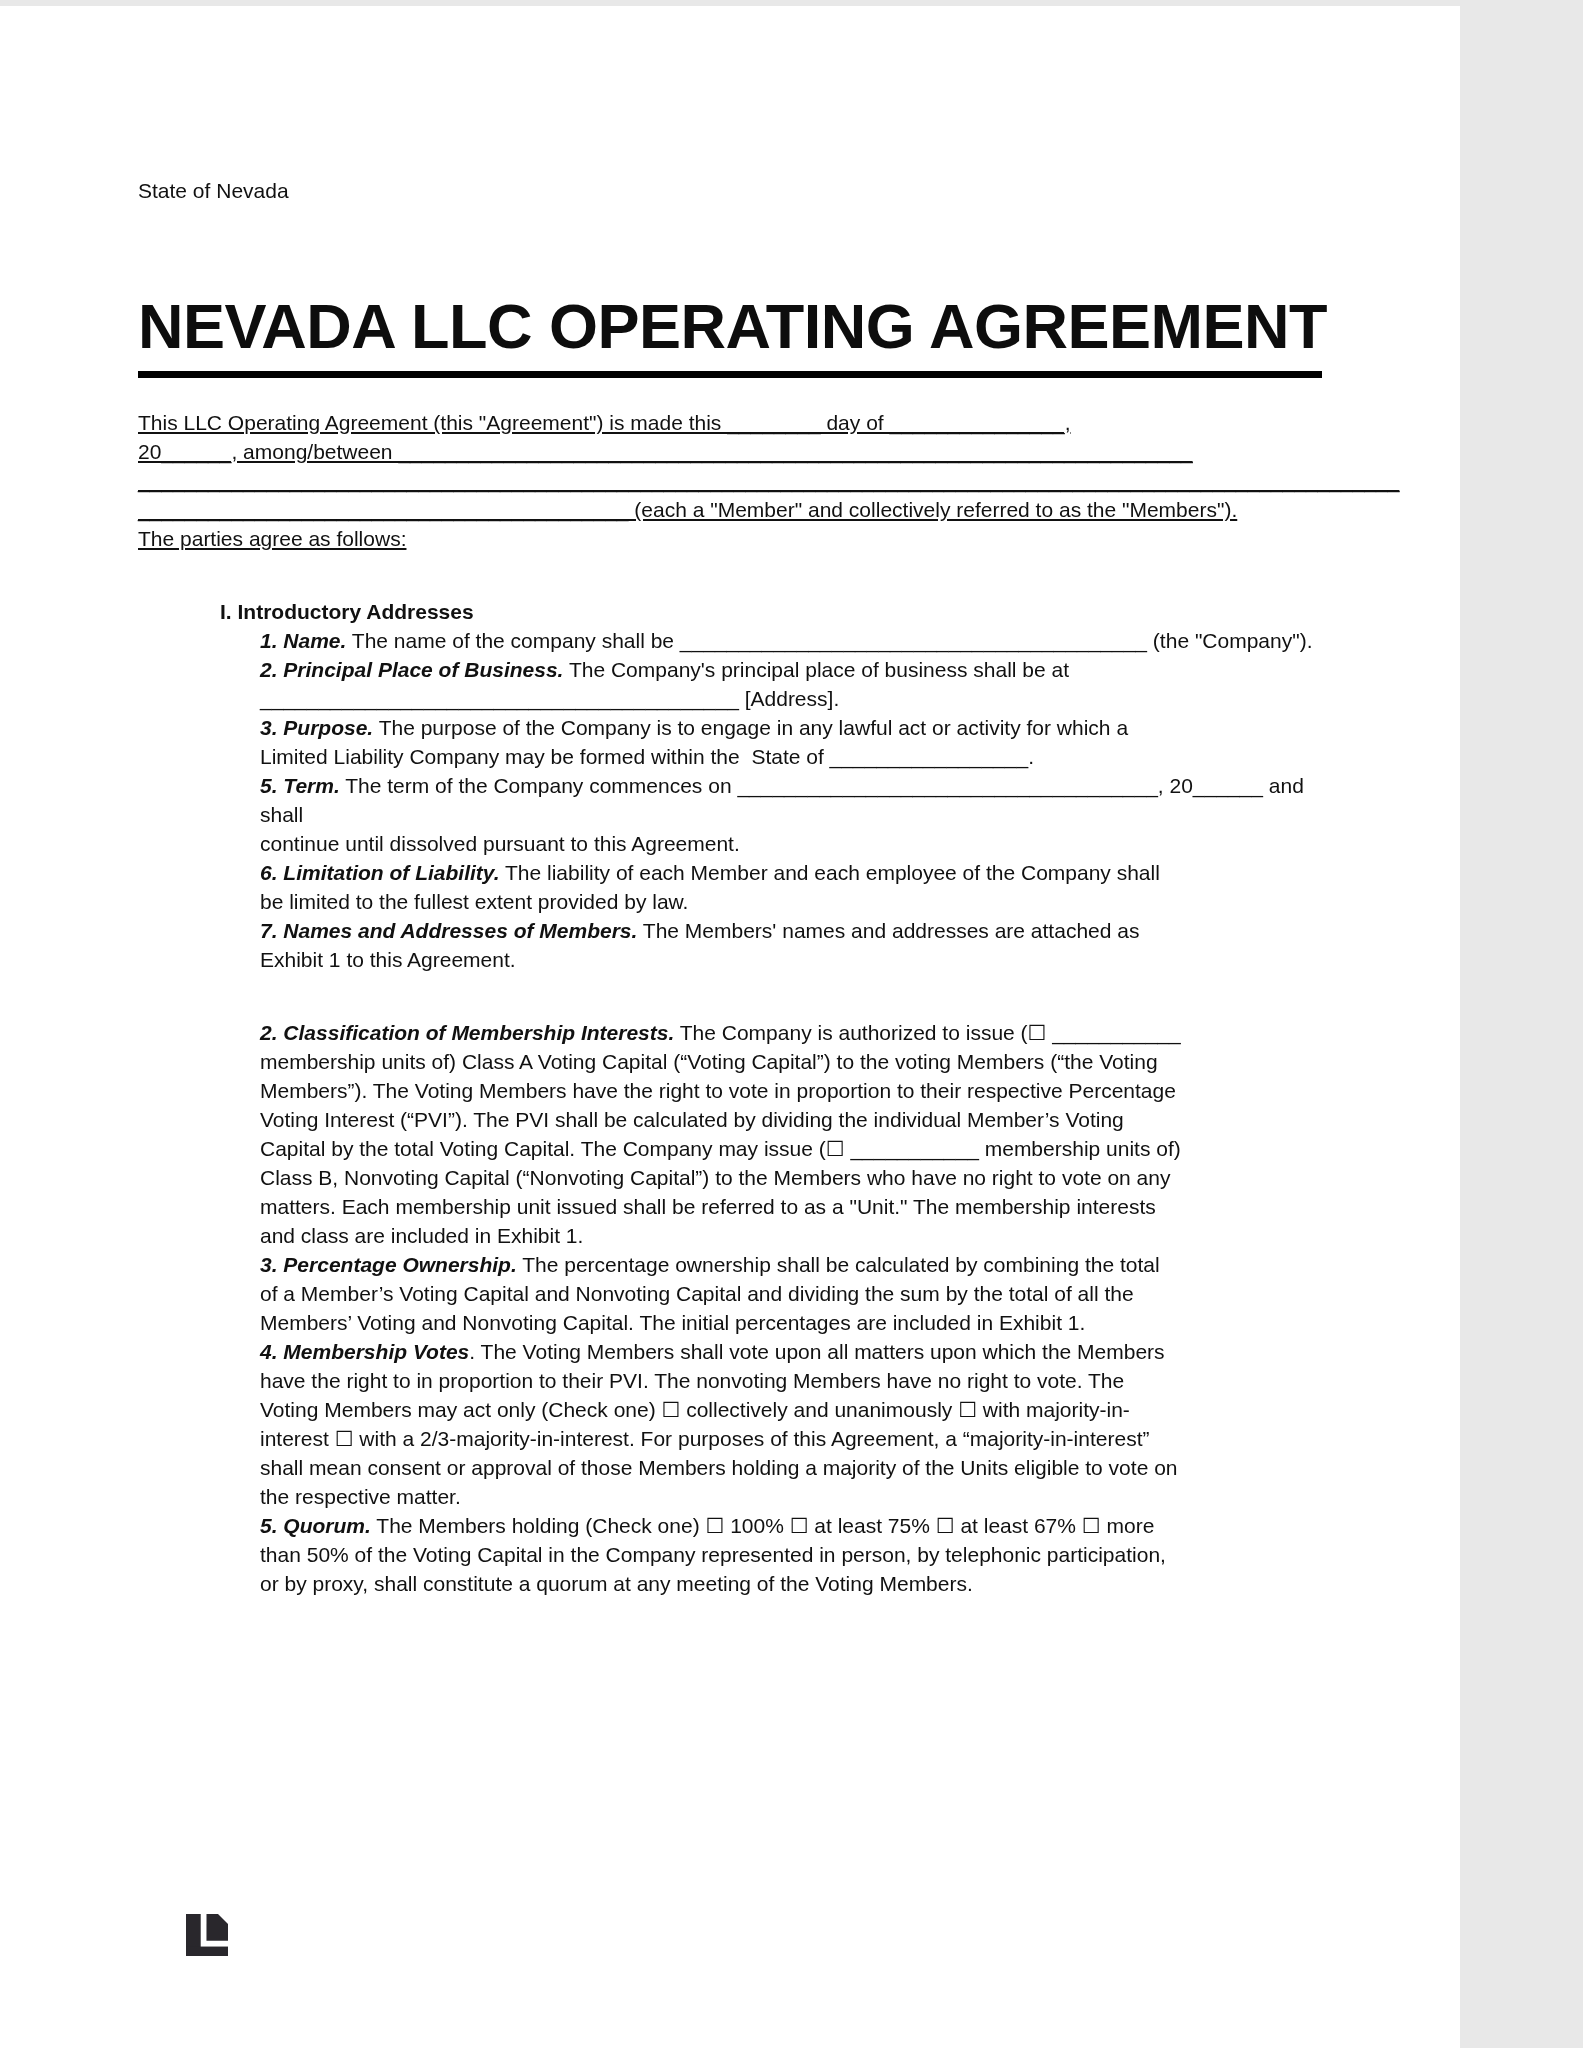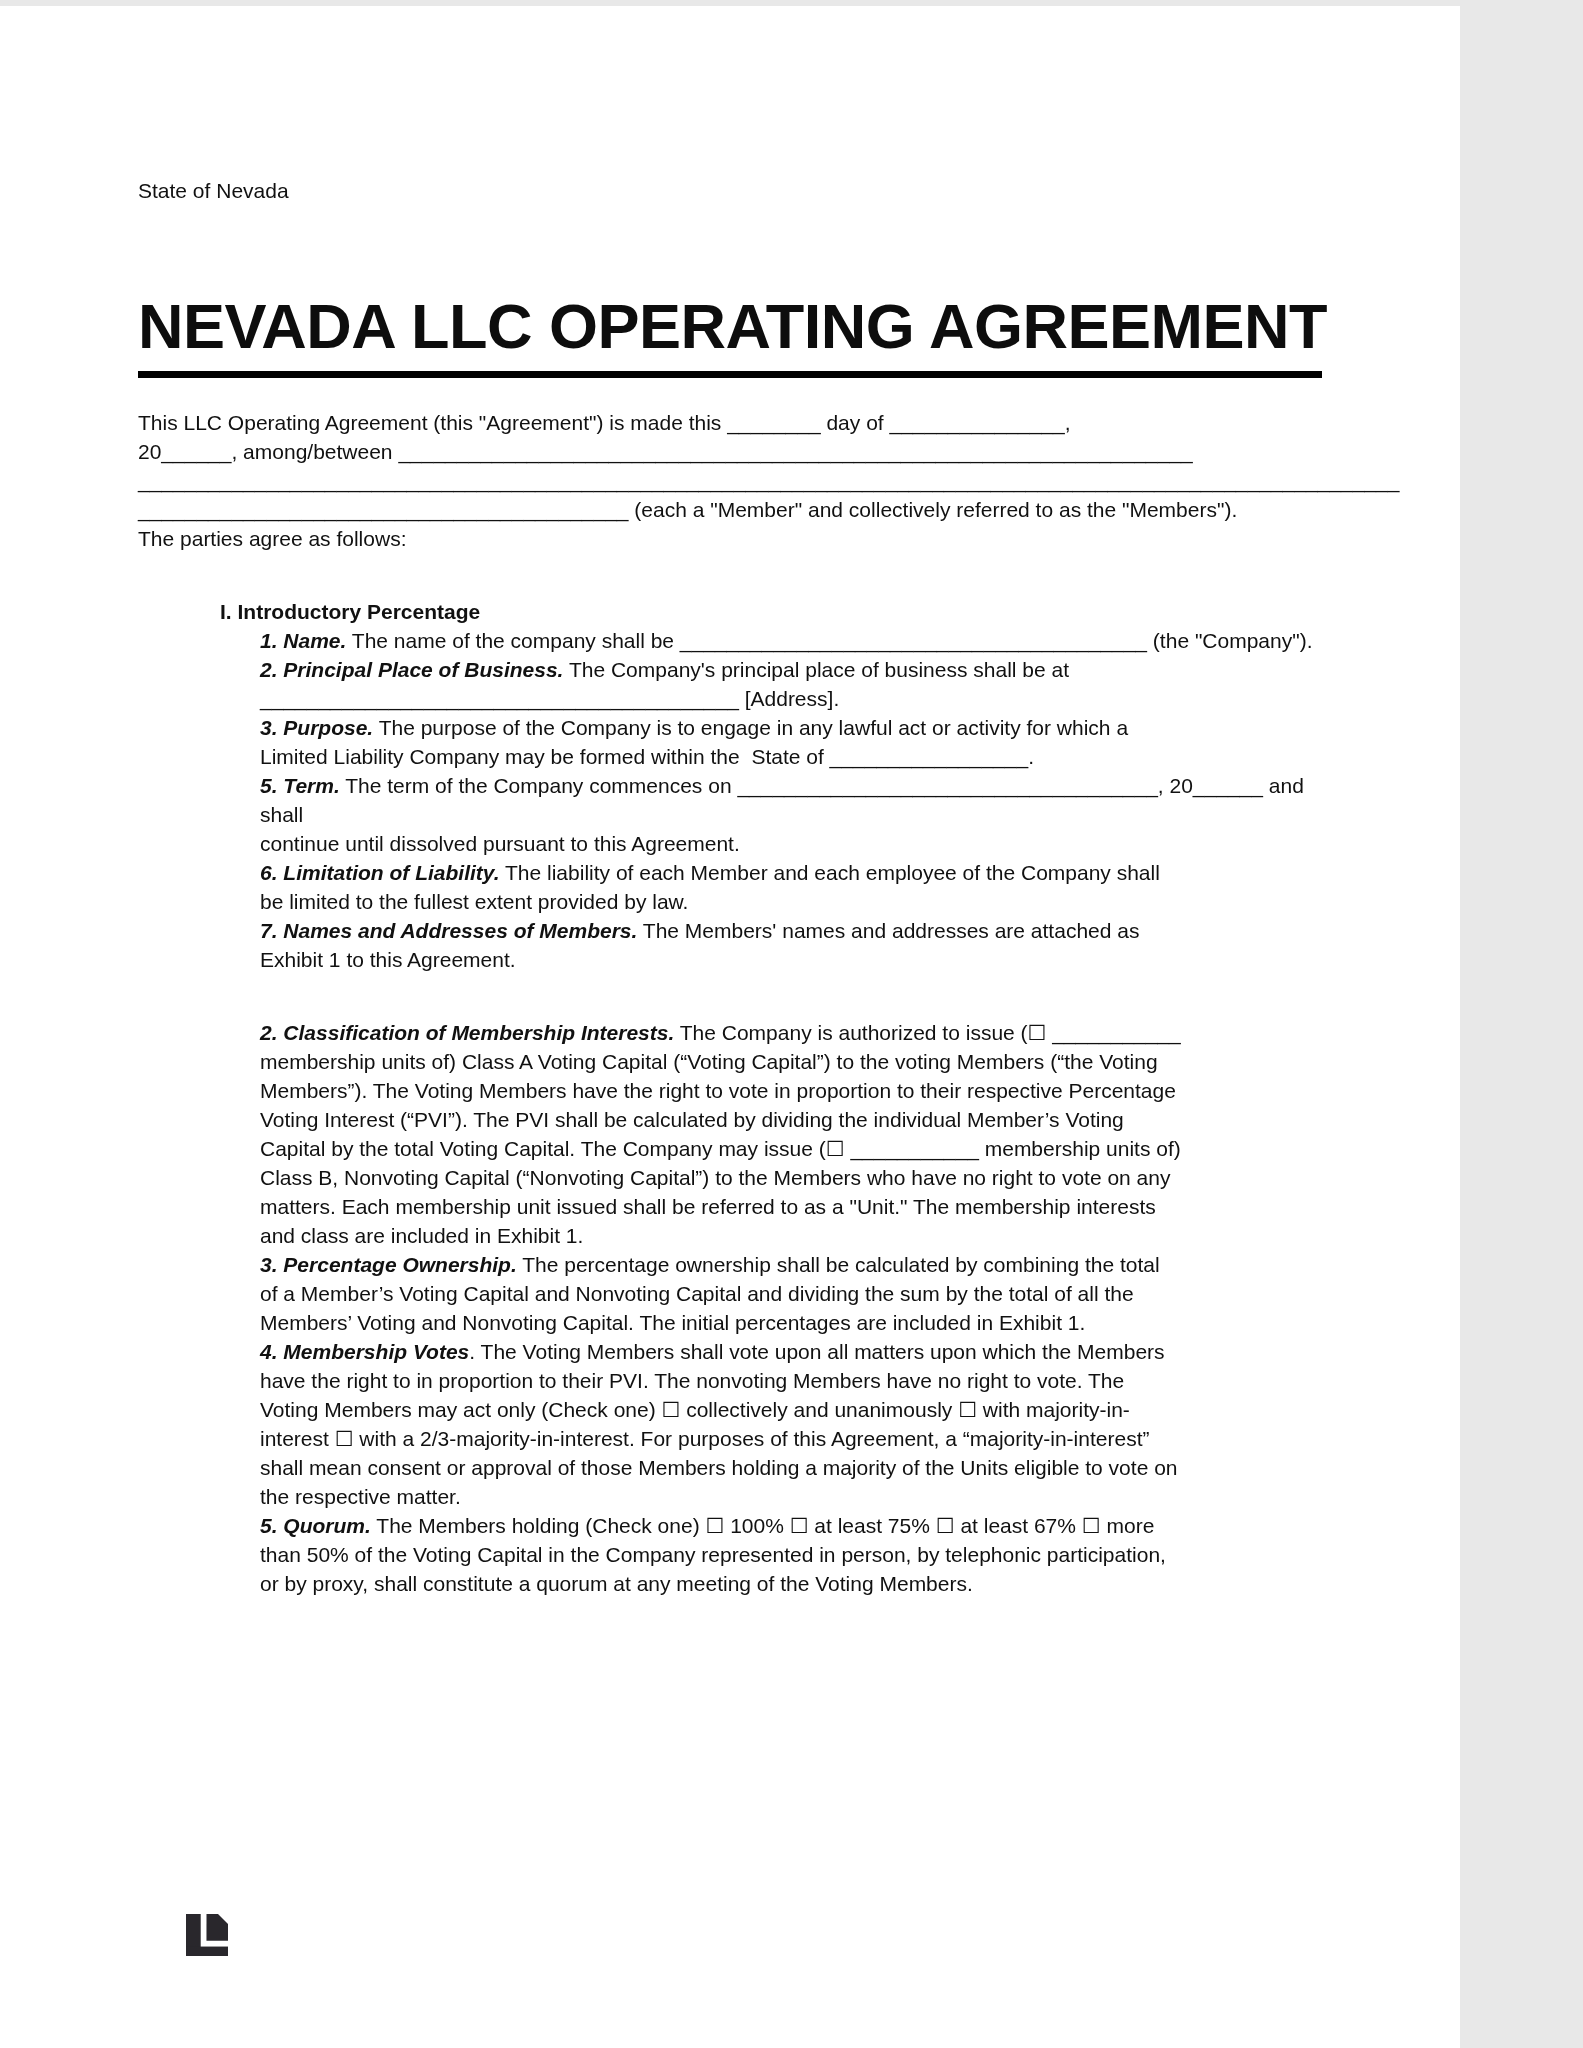--- a/index.html
+++ b/index.html
@@ -14,21 +14,21 @@
     overflow:hidden;
     margin-top:6px;
   }
   .state-label{font-size:21px;line-height:25px;}
   .doc-title{
     font-size:63px;line-height:70px;font-weight:bold;
     letter-spacing:-0.5px;margin:88px 0 0 0;white-space:nowrap;color:#0d0d0d;text-align:center;
   }
   .title-rule{height:7px;background:#000;margin-top:10px;}
   .intro-par{
-    margin:30px 0 0 0;font-size:21px;line-height:29px;white-space:pre-wrap;
+    margin:30px 0 0 0;font-size:21px;line-height:29px;white-space:pre-wrap;text-decoration:underline;
   }
   .doc-section{margin-top:44px;}
   .section-heading{
     font-size:21px;line-height:29px;font-weight:bold;margin:0 0 0 82px;
   }
   .item{
     margin-left:122px;font-size:21px;line-height:29px;white-space:pre-wrap;
   }
   .item b{font-weight:bold;font-style:italic;}
   .brand-logo{position:absolute;left:186px;top:1908px;width:42px;height:42px;}
@@ -44,21 +44,21 @@
 
   <div class="title-rule"></div>
 
   <p class="intro-par">This LLC Operating Agreement (this "Agreement") is made this ________ day of _______________,
 20______, among/between ____________________________________________________________________
 ____________________________________________________________________________________________________________
 __________________________________________ (each a "Member" and collectively referred to as the "Members").
 The parties agree as follows:</p>
 
   <div class="doc-section">
-    <h2 class="section-heading">I. Introductory Percentage</h2>
+    <h2 class="section-heading">I. Introductory Addresses</h2>
     <div class="item"><b>1. Name.</b><span> The name of the company shall be ________________________________________ (the "Company").</span></div>
     <div class="item"><b>2. Principal Place of Business.</b><span> The Company's principal place of business shall be at
 _________________________________________ [Address].</span></div>
     <div class="item"><b>3. Purpose.</b><span> The purpose of the Company is to engage in any lawful act or activity for which a
 Limited Liability Company may be formed within the  State of _________________.</span></div>
     <div class="item"><b>5. Term.</b><span> The term of the Company commences on ____________________________________, 20______ and shall
 continue until dissolved pursuant to this Agreement.</span></div>
     <div class="item"><b>6. Limitation of Liability.</b><span> The liability of each Member and each employee of the Company shall
 be limited to the fullest extent provided by law.</span></div>
     <div class="item"><b>7. Names and Addresses of Members.</b><span> The Members' names and addresses are attached as

